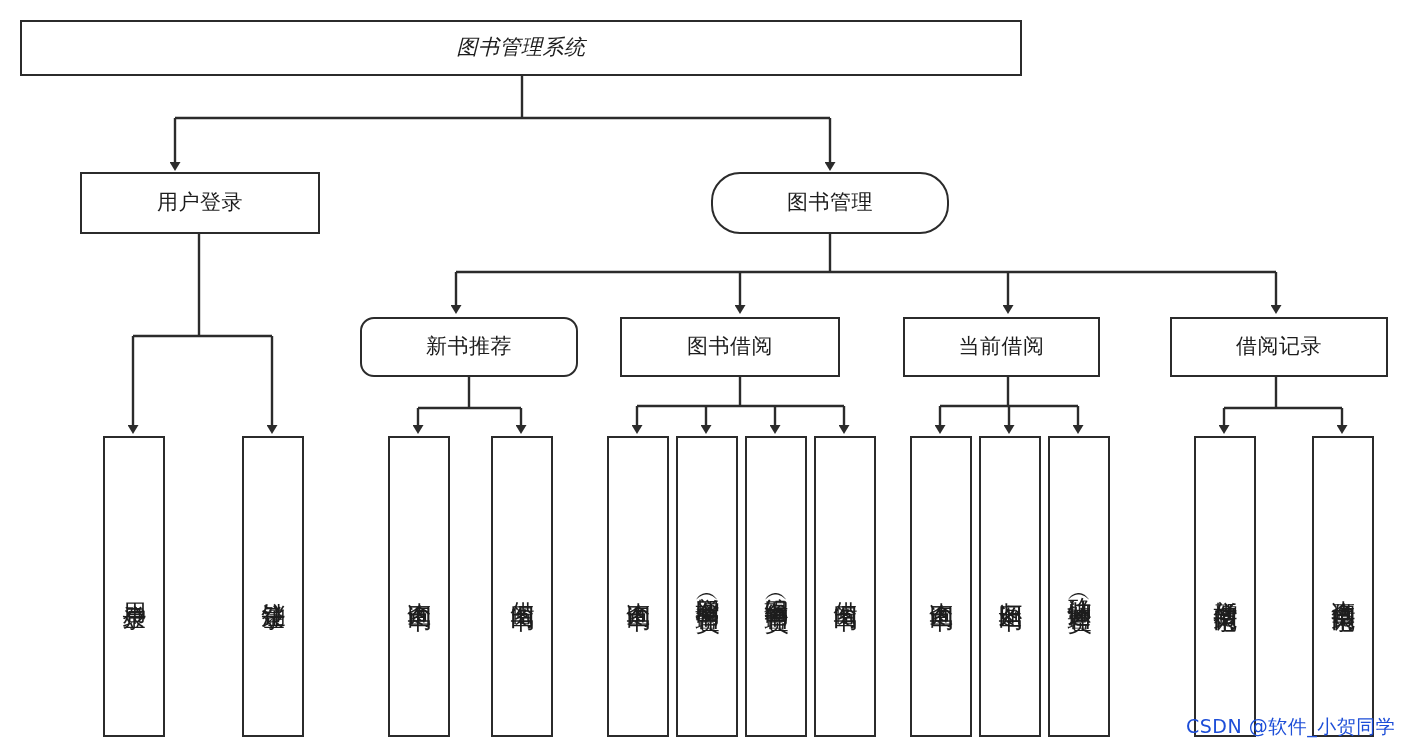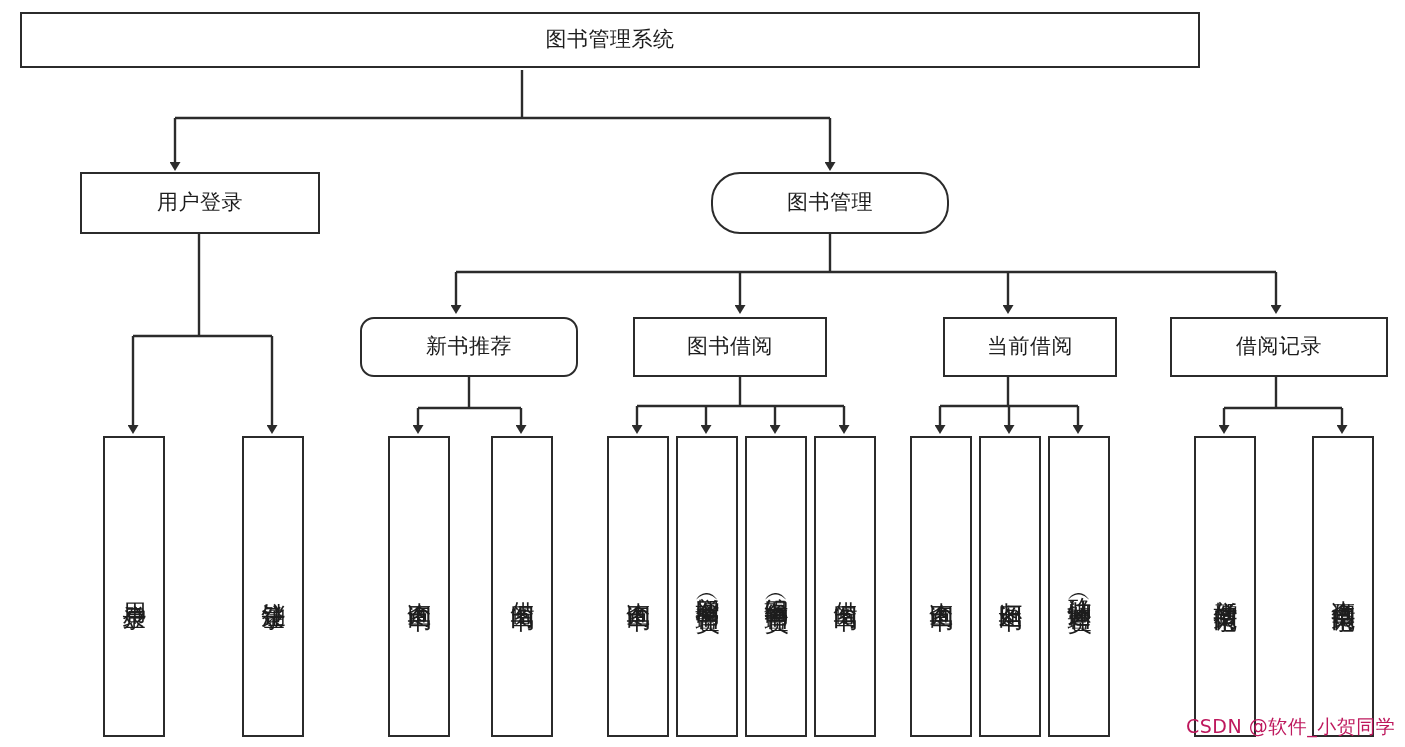--- a/index.html
+++ b/index.html
@@ -49,21 +49,21 @@
     font-size: 24px;
     line-height: 1.55;
     letter-spacing: 2px;
     white-space: nowrap;
   }
   .watermark {
     position: absolute;
     left: 1186px;
     top: 714px;
     font-size: 19px;
-    color: #be185d;
+    color: #1d4ed8;
     white-space: nowrap;
     letter-spacing: 0.5px;
   }
 </style>
 </head>
 <body>
 
 <div id="canvas">
 
   <svg class="connectors" viewBox="0 0 1405 747" xmlns="http://www.w3.org/2000/svg">
@@ -110,38 +110,38 @@
       <path d="M1009,406 L1009,426" marker-end="url(#arrow)"></path>
       <path d="M1078,406 L1078,426" marker-end="url(#arrow)"></path>
 
       <path d="M1276,377 L1276,408"></path>
       <path d="M1224,408 L1342,408"></path>
       <path d="M1224,408 L1224,426" marker-end="url(#arrow)"></path>
       <path d="M1342,408 L1342,426" marker-end="url(#arrow)"></path>
     </g>
   </svg>
 
-  <div class="node node-h" style="left:20px; top:12px; width:1180px; height:56px;">
+  <div class="node node-h" style="left:20px; top:20px; width:1002px; height:56px;font-style:italic;">
     <span class="label">图书管理系统</span>
   </div>
 
   <div class="node node-h" style="left:80px; top:172px; width:240px; height:62px;">
     <span class="label">用户登录</span>
   </div>
   <div class="node node-h" style="left:711px; top:172px; width:238px; height:62px;border-radius:29px;">
     <span class="label">图书管理</span>
   </div>
 
   <div class="node node-h" style="left:360px; top:317px; width:218px; height:60px;border-radius:14px;">
     <span class="label">新书推荐</span>
   </div>
-  <div class="node node-h" style="left:633px; top:317px; width:194px; height:60px;">
+  <div class="node node-h" style="left:620px; top:317px; width:220px; height:60px;">
     <span class="label">图书借阅</span>
   </div>
-  <div class="node node-h" style="left:903px; top:317px; width:174px; height:60px;margin-left:40px;">
+  <div class="node node-h" style="left:903px; top:317px; width:197px; height:60px;">
     <span class="label">当前借阅</span>
   </div>
   <div class="node node-h" style="left:1170px; top:317px; width:218px; height:60px;text-align:right;">
     <span class="label">借阅记录</span>
   </div>
 
   <div class="node node-v" style="left:103px; top:436px; width:62px; height:301px;">
     <span class="label">用户登录</span>
   </div>
   <div class="node node-v" style="left:242px; top:436px; width:62px; height:301px;">

